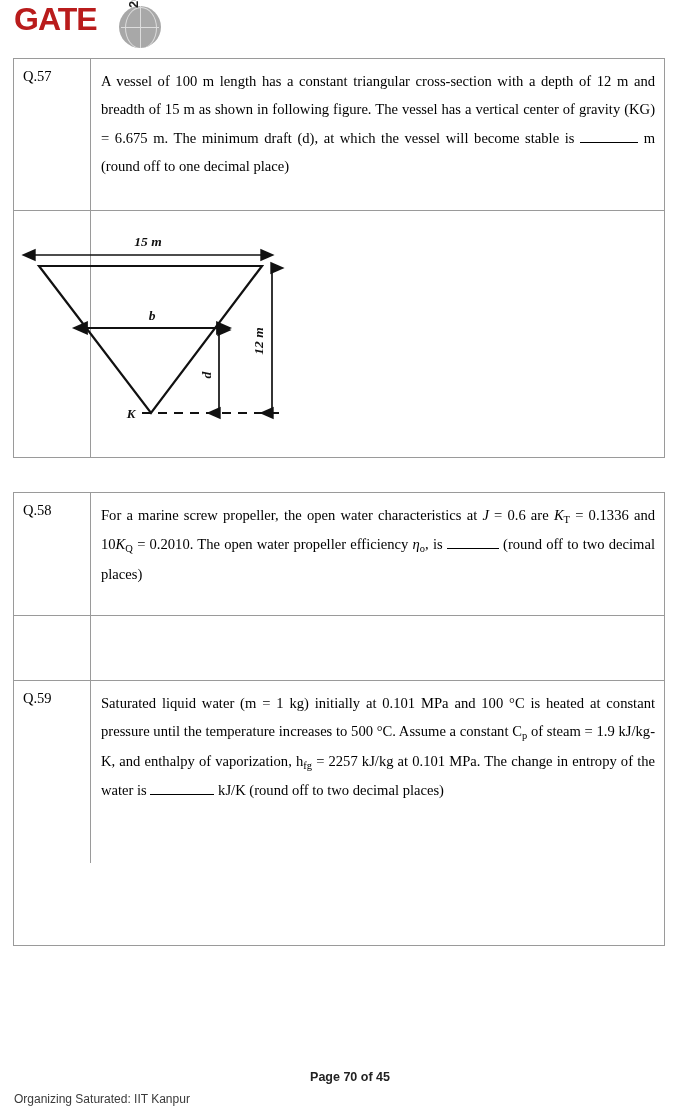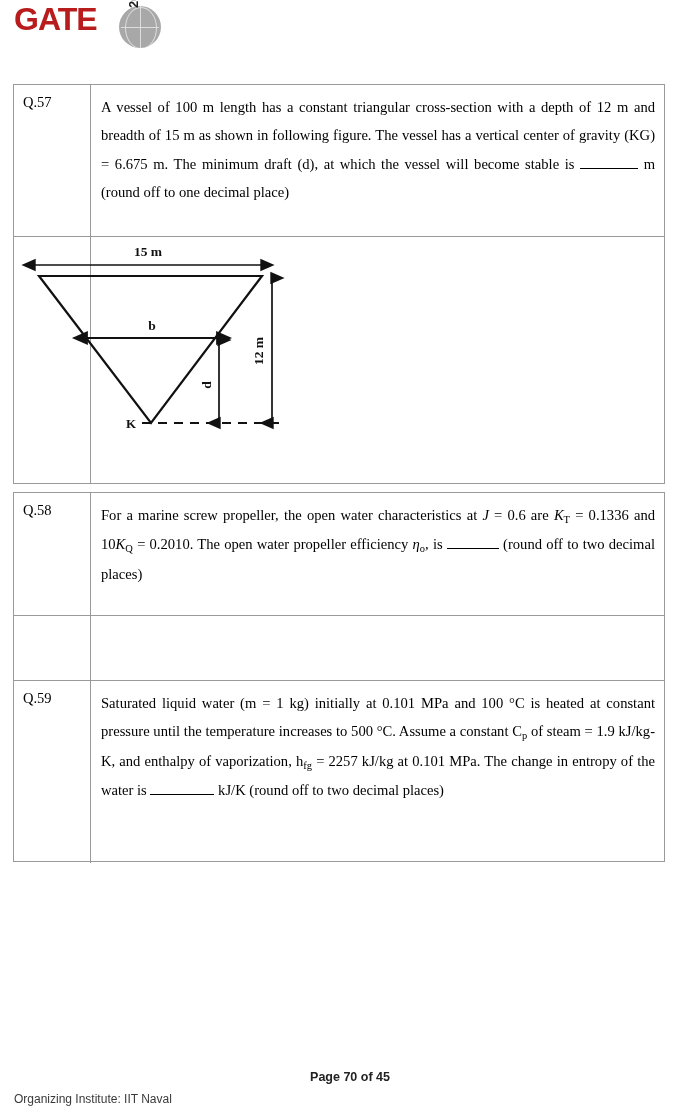--- a/index.html
+++ b/index.html
@@ -90,22 +90,22 @@
     white-space: nowrap;
   }
 
   
   .qtable {
     position: absolute;
     border: 1px solid #9a9a9a;
     background: #ffffff;
     box-sizing: border-box;
   }
-  #table-1 { left: 13px; top: 58px; width: 652px; height: 400px; margin-top: 26px; }
-  #table-2 { left: 13px; top: 492px; width: 652px; height: 370px; }
+  #table-1 { left: 13px; top: 58px; width: 652px; height: 400px; }
+  #table-2 { left: 13px; top: 492px; width: 652px; height: 454px; }
 
   .qrow {
     position: relative;
     display: flex;
     box-sizing: border-box;
     border-bottom: 1px solid #9a9a9a;
   }
   .qrow:last-child { border-bottom: none; }
 
   .qnum {
@@ -142,22 +142,22 @@
   
   #row-q57 { height: 152px; }
   #row-fig { height: 246px; }
   #row-q58 { height: 123px; }
   #row-blank { height: 65px; }
   #row-q59 { height: 182px; justify-content: center; }
 
   
   .figure-wrap {
     position: absolute;
-    left: 0; top: 0;
-    width: 575px; height: 246px;
+    left: 0; top: 16px;
+    width: 575px; height: 246px; font-style: italic;
   }
   .figure-svg { display: block; }
 
   
   .page-num {
     position: absolute;
     left: 0; top: 1070px;
     width: 700px;
     text-align: center;
     font-family: "Liberation Sans", "DejaVu Sans", sans-serif;
@@ -250,13 +250,13 @@
   </div>
 
   <div class="qrow" id="row-q59">
     <div class="qnum">Q.59</div>
     <div class="qbody"><span>Saturated liquid water (m = 1 kg) initially at 0.101 MPa and 100 °C is heated at constant pressure until the temperature increases to 500 °C. Assume a constant C</span><sub>p</sub><span> of steam = 1.9 kJ/kg-K, and enthalpy of vaporization, h</span><sub>fg</sub><span> = 2257 kJ/kg at 0.101 MPa. The change in entropy of the water is </span><span class="blank-line bl-lg"></span><span> kJ/K (round off to two decimal places)</span></div>
   </div>
 
 </div>
 
 <div class="page-num">Page 70 of 45</div>
-<div class="org-note">Organizing Institute: IIT Naval</div>
+<div class="org-note">Organizing Saturated: IIT Kanpur</div>
 
 </body></html>

